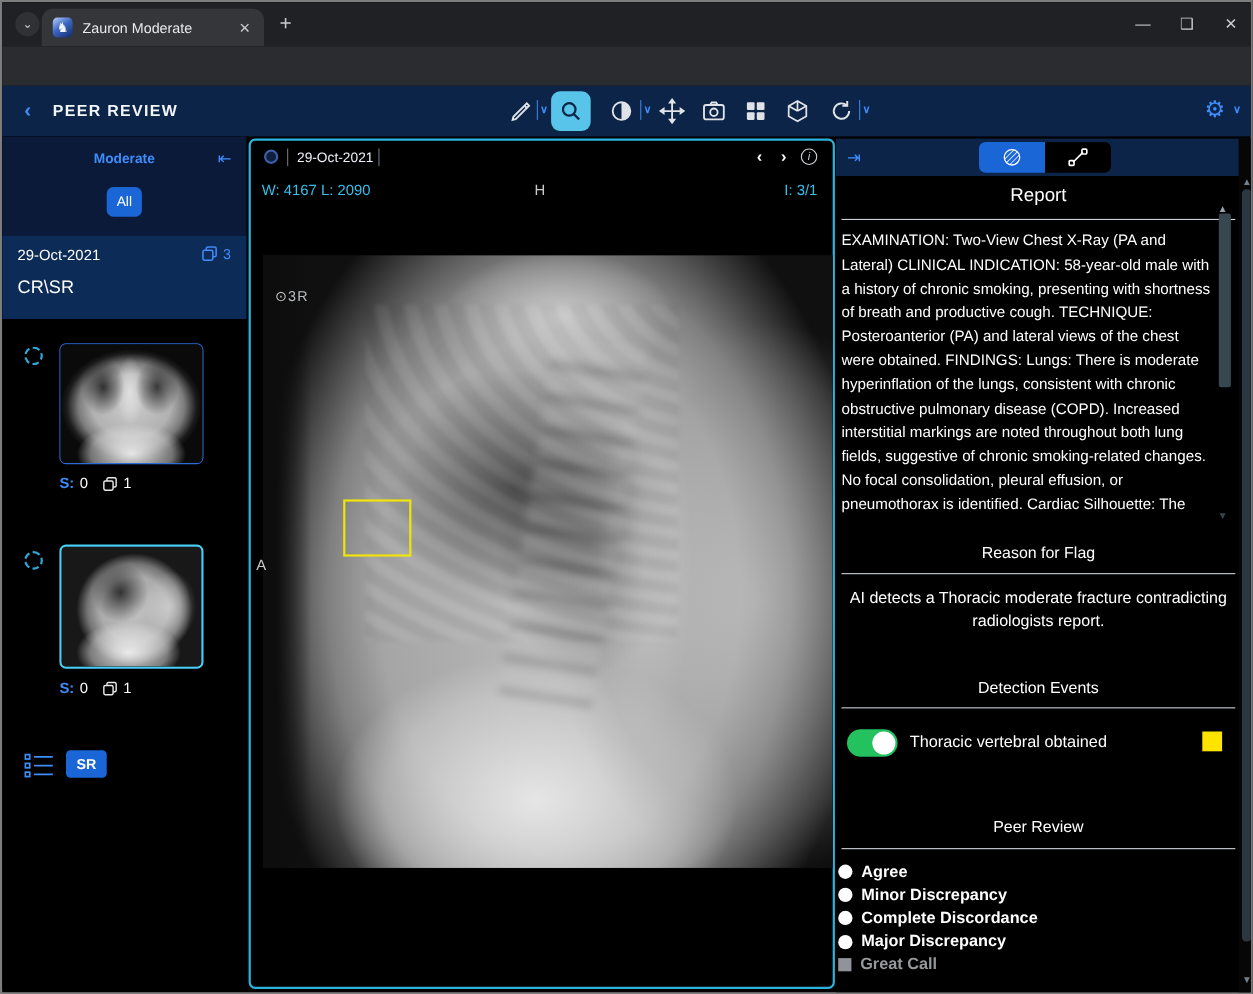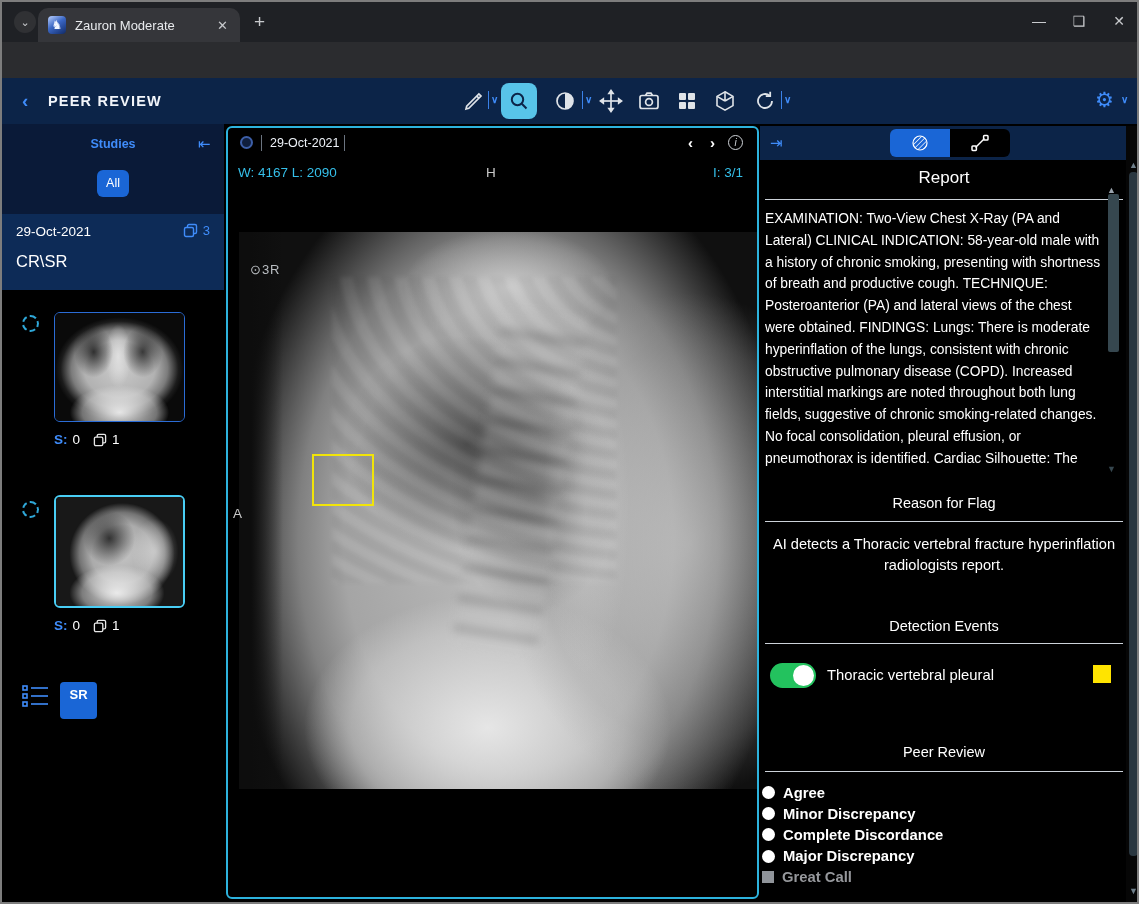--- a/index.html
+++ b/index.html
@@ -63,21 +63,21 @@
   #study-date { color:#fff; font-size:13.5px; }
   #study-count { position:absolute; right:14px; top:9px; color:#3f8cfa; font-size:13px; display:flex; gap:5px; align-items:center; }
   #study-modality { color:#fff; font-size:16.5px; margin-top:13px; }
   .dashed-circle { width:17px; height:17px; border:2px dashed #2fa8d9; border-radius:50%; left:20px; }
   .thumb { left:52px; width:131px; border-radius:6px; overflow:hidden; background:#111; }
   #thumb-pa { top:188px; height:110px; border:1px solid #2b6cd6; }
   #thumb-lat { top:371px; height:113px; border:2px solid #49cef5; }
   .thumb-caption { left:52px; color:#fff; font-size:13.5px; display:flex; align-items:center; gap:5px; }
   .thumb-caption .s { color:#3f8cfa; font-weight:bold; }
   #sr-list-icon { left:20px; top:560px; }
-  #sr-btn { left:58px; top:558px; width:37px; height:37px; background:#1a66d6; border-radius:4px;
+  #sr-btn { left:58px; top:558px; width:37px; height:25px; background:#1a66d6; border-radius:4px;
     color:#fff; font-size:13px; font-weight:bold; text-align:center; line-height:25px; }
 
   
   .xray-pa { width:100%; height:100%;
     background:
       radial-gradient(ellipse 26px 34px at 30% 36%, rgba(15,15,15,.8), rgba(15,15,15,0) 75%),
       radial-gradient(ellipse 26px 34px at 68% 36%, rgba(15,15,15,.75), rgba(15,15,15,0) 75%),
       radial-gradient(ellipse 16px 40px at 49% 40%, rgba(235,235,235,.75), rgba(235,235,235,0) 80%),
       radial-gradient(ellipse 62px 34px at 50% 92%, rgba(238,238,238,.95), rgba(220,220,220,.5) 60%, rgba(0,0,0,0) 80%),
       radial-gradient(ellipse 64px 52px at 50% 52%, #c9c9c9 0%, #b2b2b2 55%, #7c7c7c 75%, #1c1c1c 92%, #0a0a0a 100%);
@@ -287,21 +287,21 @@
     </div>
     <div class="abs tdiv" style="left:779px"></div>
     <div class="abs tchev" style="left:782px">∨</div>
 
     <div class="abs" id="gear">⚙</div>
     <div class="abs" id="gear-chev">∨</div>
   </div>
 
   <div class="abs" id="sidebar">
     <div class="abs" id="studies-head">
-      <div class="abs" id="studies-label">Studies</div>
+      <div class="abs" id="studies-label">Moderate</div>
       <div class="abs" id="collapse-left">⇤</div>
       <div class="abs" id="all-btn">All</div>
     </div>
     <div class="abs" id="study-card">
       <div id="study-date">29-Oct-2021</div>
       <div id="study-count">
         <svg width="15" height="15" viewBox="0 0 15 15" fill="none" stroke="#3f8cfa" stroke-width="1.4">
             <rect x="4.5" y="1.5" width="9" height="9" rx="1.5"></rect>
             <rect x="1.5" y="4.5" width="9" height="9" rx="1.5" fill="#0d2b57"></rect>
           </svg>
@@ -399,28 +399,28 @@
 
     <div class="abs ptitle" id="report-title">Report</div>
     <div class="abs phr" style="top:73px"></div>
     <div class="abs" id="report-text">EXAMINATION: Two-View Chest X-Ray (PA and Lateral) CLINICAL INDICATION: 58-year-old male with a history of chronic smoking, presenting with shortness of breath and productive cough. TECHNIQUE: Posteroanterior (PA) and lateral views of the chest were obtained. FINDINGS: Lungs: There is moderate hyperinflation of the lungs, consistent with chronic obstructive pulmonary disease (COPD). Increased interstitial markings are noted throughout both lung fields, suggestive of chronic smoking-related changes. No focal consolidation, pleural effusion, or pneumothorax is identified. Cardiac Silhouette: The cardiac silhouette is within normal limits.</div>
     <div class="abs" id="inner-sb-up">▲</div>
     <div class="abs" id="inner-sb-thumb"></div>
     <div class="abs" id="inner-sb-down">▼</div>
 
     <div class="abs ptitle" id="reason-title">Reason for Flag</div>
     <div class="abs phr" style="top:395px"></div>
-    <div class="abs" id="reason-text">AI detects a Thoracic vertebral fracture hyperinflation radiologists report.</div>
+    <div class="abs" id="reason-text">AI detects a Thoracic moderate fracture contradicting radiologists report.</div>
 
     <div class="abs ptitle" id="detect-title">Detection Events</div>
     <div class="abs phr" style="top:517px"></div>
     <div class="abs" id="toggle">
         <div id="toggle-knob"></div>
       </div>
-    <div class="abs" id="detect-label">Thoracic vertebral pleural</div>
+    <div class="abs" id="detect-label">Thoracic vertebral obtained</div>
     <div class="abs" id="detect-swatch"></div>
 
     <div class="abs ptitle" id="peer-title">Peer Review</div>
     <div class="abs phr" style="top:645px"></div>
 
     <div class="abs" id="options">
       <div class="opt">
           <span class="radio"></span>
           <span class="lbl">Agree</span>
         </div>

